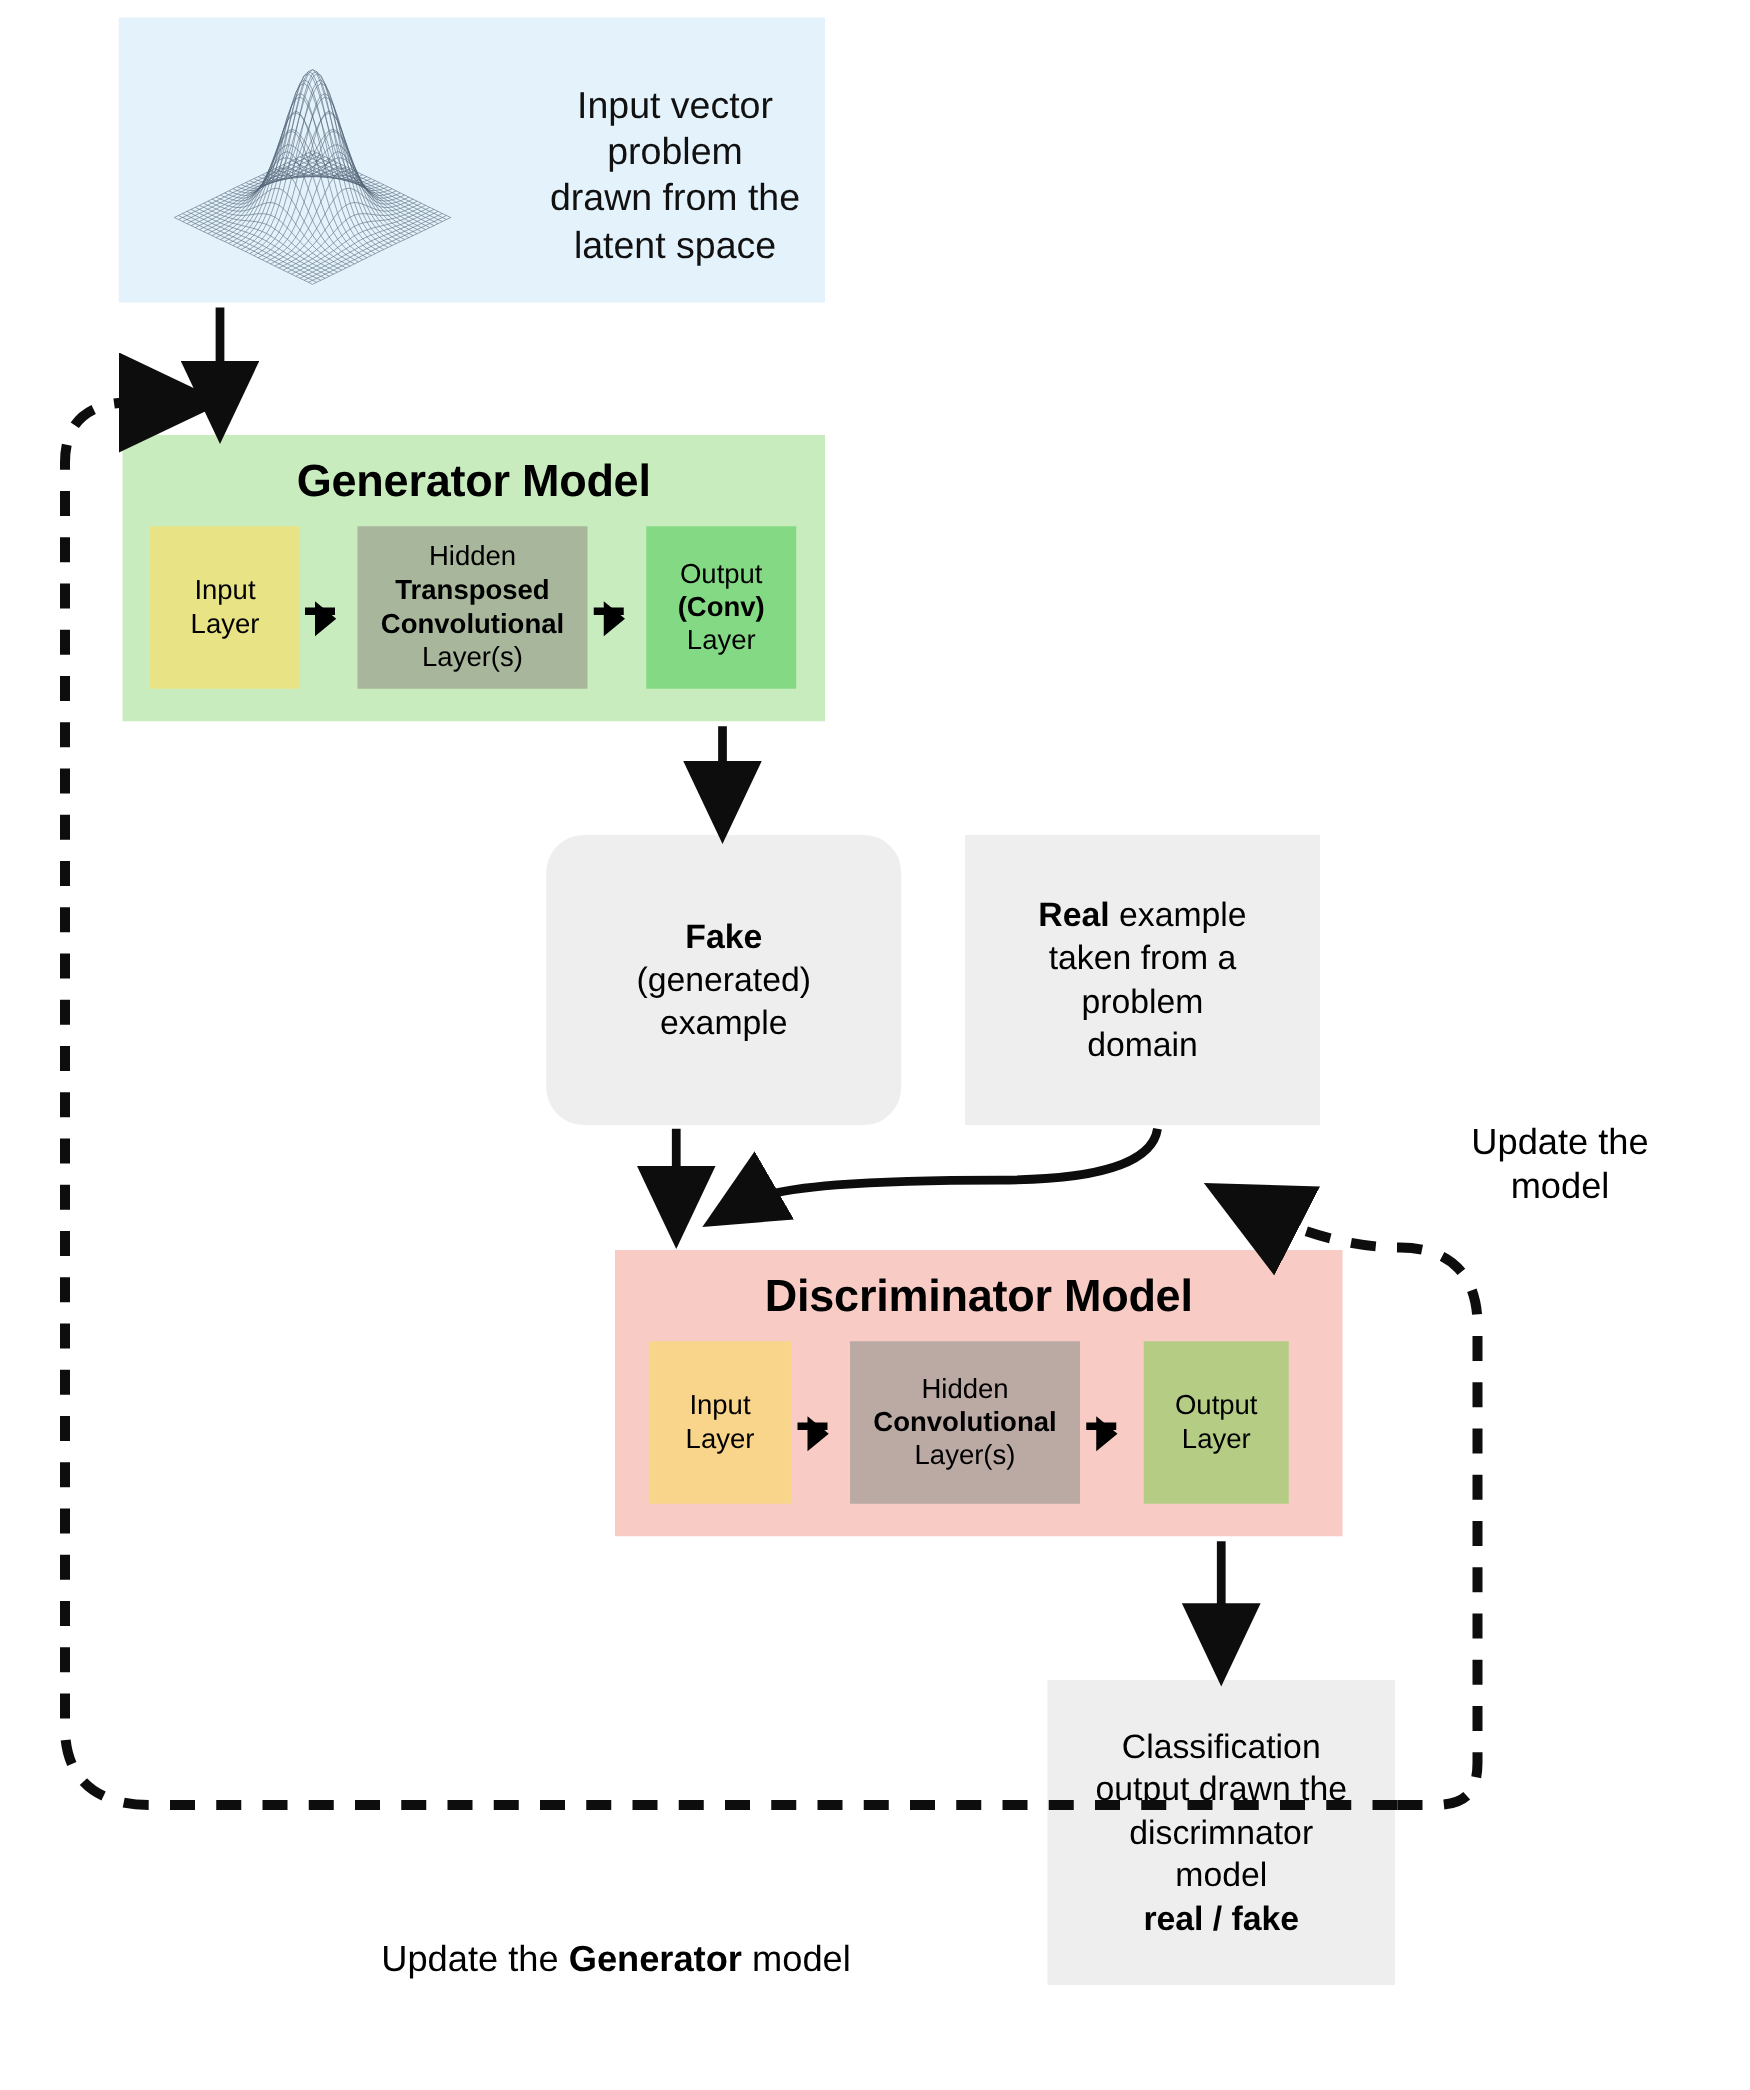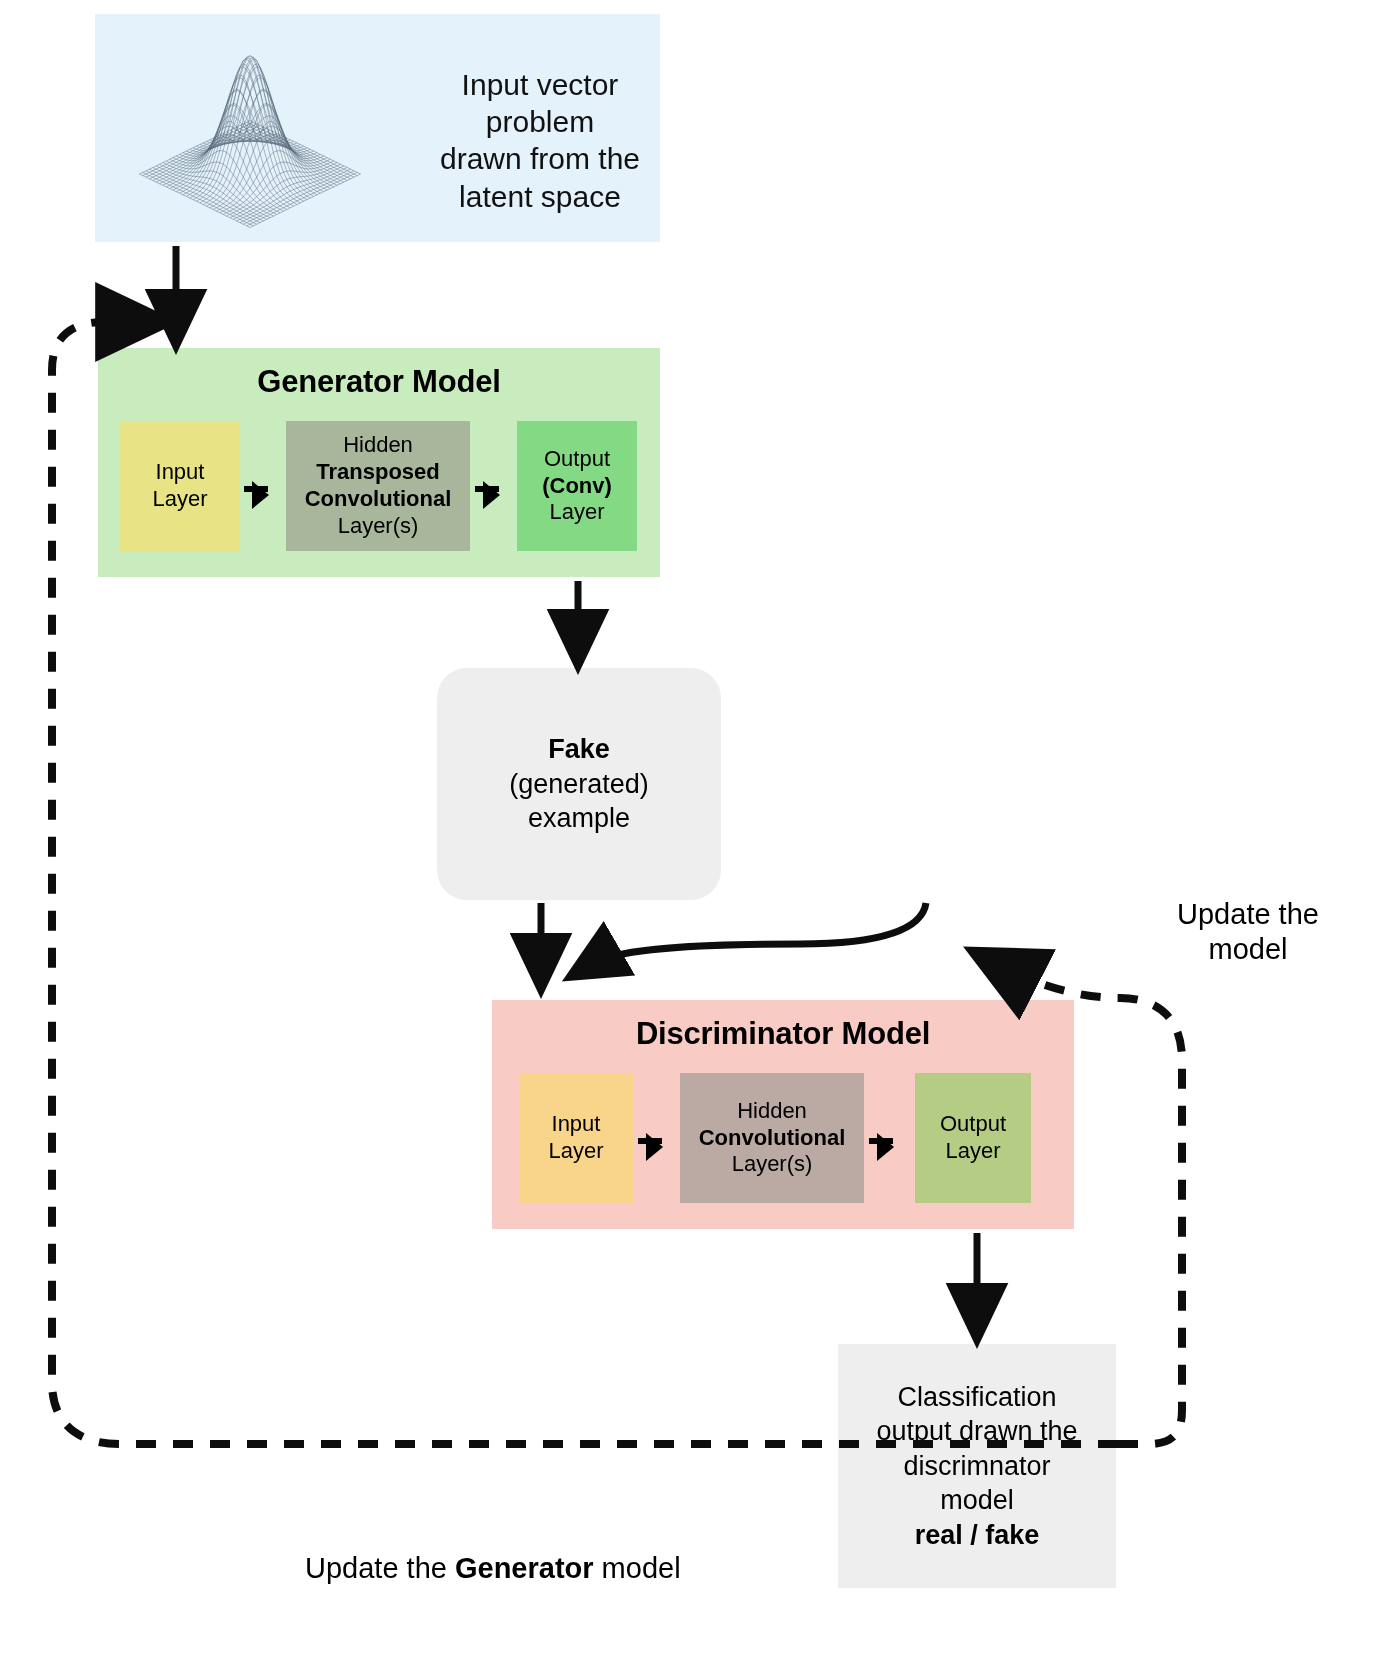--- a/index.html
+++ b/index.html
@@ -44,21 +44,21 @@
   
   .model-box {
     position: absolute;
     box-sizing: border-box;
   }
   .model-title {
     position: absolute;
     left: 0; right: 0;
     text-align: center;
     font-weight: bold;
-    font-size: 31px;
+    font-size: 36px;
     letter-spacing: -0.2px;
   }
   .layer-box {
     position: absolute;
     box-sizing: border-box;
     display: flex;
     align-items: center;
     justify-content: center;
     text-align: center;
     font-size: 22px;
@@ -279,20 +279,30 @@
   </div>
 
   <div class="grey-box" id="fake-box">
     <div>
       <div><b>Fake</b></div>
       <div>(generated)</div>
       <div>example</div>
     </div>
   </div>
 
+  <div class="grey-box" id="real-box">
+    <div>
+      <div>
+        <b>Real</b><span> example</span>
+      </div>
+      <div>taken from a</div>
+      <div>problem</div>
+      <div>domain</div>
+    </div>
+  </div>
 
   <div class="model-box" id="discriminator-box">
     <div class="model-title" id="discriminator-title">Discriminator Model</div>
 
     <div class="layer-box" id="dis-input">
       <div>
         <div>Input</div>
         <div>Layer</div>
       </div>
     </div>

